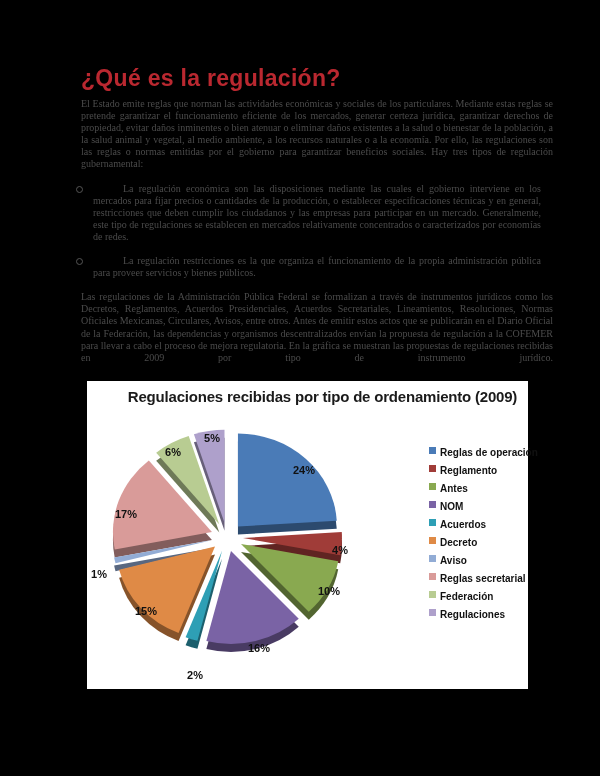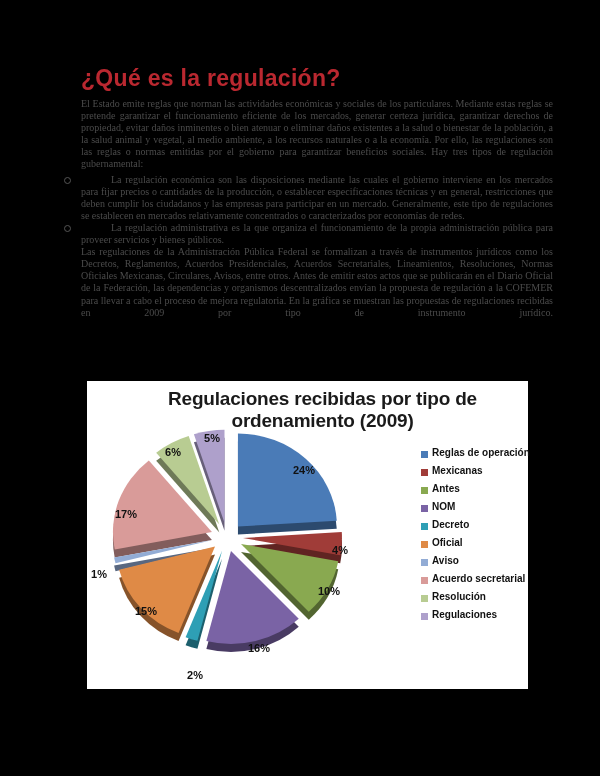--- a/index.html
+++ b/index.html
@@ -5,31 +5,31 @@
   html,body{margin:0;padding:0;}
   body{width:600px;height:776px;background:#000;overflow:hidden;position:relative;
        font-family:"Liberation Serif", serif;}
   .page{position:absolute;left:8px;top:0;width:600px;height:776px;}
   .text-col{position:absolute;left:73px;top:64px;width:472px;color:#4b4b4b;}
   h1.doc-heading{margin:0 0 6px 0;font-family:"Liberation Sans",sans-serif;
        font-weight:bold;font-size:23px;line-height:28px;color:#ba2830;letter-spacing:.3px;}
   .body-text{font-size:10px;line-height:12.1px;text-align:justify;margin:0;}
   p.para{margin:0 0 2px 0;}
   ul.reg-list{list-style:none;margin:3px 0 0 0;padding:0;}
-  ul.reg-list li{position:relative;text-indent:30px;margin:0;}
+  ul.reg-list li{position:relative;text-indent:30px;margin:12px;}
   .ring{position:absolute;left:-17px;top:3px;width:5px;height:5px;border:1.5px solid #555;
        border-radius:50%;text-indent:0;}
   p.para-last{margin:0;text-align-last:justify;font-family:Liberation Serif, serif;}
   .chart-panel{position:absolute;left:79px;top:381px;width:441px;height:308px;background:#fff;}
   .chart-title{position:absolute;left:30px;right:0;top:7px;text-align:center;
-       font-family:"Liberation Sans",sans-serif;font-weight:bold;font-size:19px;
+       font-family:"Liberation Sans",sans-serif;font-weight:bold;font-size:15px;
        letter-spacing:-.2px;color:#1a1a1a;}
   .pie-svg{position:absolute;left:0;top:0;}
   .legend{position:absolute;left:334px;top:66px;display:flex;flex-direction:column;gap:7px;}
-  .legend-row{display:flex;align-items:flex-end;gap:4px;height:11px;}
+  .legend-row{display:flex;align-items:flex-start;gap:4px;height:11px;margin-left:8px;}
   .legend-swatch{width:7px;height:7px;flex:0 0 7px;}
   .legend-label{font-family:"Liberation Sans",sans-serif;font-weight:bold;font-size:10px;
        color:#111;white-space:nowrap;line-height:11px;}
 </style>
 </head>
 <body>
 
 <div class="page">
 
   <div class="text-col">
@@ -38,21 +38,21 @@
     <div class="body-text">
       <p class="para">El Estado emite reglas que norman las actividades económicas y sociales de los particulares. Mediante estas reglas se pretende garantizar el funcionamiento eficiente de los mercados, generar certeza jurídica, garantizar derechos de propiedad, evitar daños inminentes o bien atenuar o eliminar daños existentes a la salud o bienestar de la población, a la salud animal y vegetal, al medio ambiente, a los recursos naturales o a la economía. Por ello, las regulaciones son las reglas o normas emitidas por el gobierno para garantizar beneficios sociales. Hay tres tipos de regulación gubernamental:</p>
 
       <ul class="reg-list">
         <li>
           <span class="ring"></span>
           <span>La regulación económica son las disposiciones mediante las cuales el gobierno interviene en los mercados para fijar precios o cantidades de la producción, o establecer especificaciones técnicas y en general, restricciones que deben cumplir los ciudadanos y las empresas para participar en un mercado. Generalmente, este tipo de regulaciones se establecen en mercados relativamente concentrados o caracterizados por economías de redes.</span>
         </li>
         <li>
           <span class="ring"></span>
-          <span>La regulación administrativa es la que organiza el funcionamiento de la propia administración pública para proveer servicios y bienes públicos.</span>
+          <span>La regulación restricciones es la que organiza el funcionamiento de la propia administración pública para proveer servicios y bienes públicos.</span>
         </li>
       </ul>
 
       <p class="para-last">Las regulaciones de la Administración Pública Federal se formalizan a través de instrumentos jurídicos como los Decretos, Reglamentos, Acuerdos Presidenciales, Acuerdos Secretariales, Lineamientos, Resoluciones, Normas Oficiales Mexicanas, Circulares, Avisos, entre otros. Antes de emitir estos actos que se publicarán en el Diario Oficial de la Federación, las dependencias y organismos descentralizados envían la propuesta de regulación a la COFEMER para llevar a cabo el proceso de mejora regulatoria. En la gráfica se muestran las propuestas de regulaciones recibidas en 2009 por tipo de instrumento jurídico.</p>
     </div>
   </div>
 
   <div class="chart-panel">
     <div class="chart-title">Regulaciones recibidas por tipo de ordenamiento (2009)</div>
     <svg id="pie-svg" class="pie-svg" width="441" height="308" viewBox="0 0 441 308">
@@ -87,49 +87,49 @@
         <text x="86" y="75" text-anchor="middle" font-family="&quot;Liberation Sans&quot;, sans-serif" font-size="11" font-weight="bold" fill="#111">6%</text>
         <text x="125" y="61" text-anchor="middle" font-family="&quot;Liberation Sans&quot;, sans-serif" font-size="11" font-weight="bold" fill="#111">5%</text>
       </svg>
     <div class="legend" id="legend">
         <div class="legend-row">
           <span class="legend-swatch" style="background: rgb(74, 123, 183);"></span>
           <span class="legend-label">Reglas de operación</span>
         </div>
         <div class="legend-row">
           <span class="legend-swatch" style="background: rgb(160, 60, 56);"></span>
-          <span class="legend-label">Mexicanas</span>
+          <span class="legend-label">Reglamento</span>
         </div>
         <div class="legend-row">
           <span class="legend-swatch" style="background: rgb(137, 169, 80);"></span>
           <span class="legend-label">Antes</span>
         </div>
         <div class="legend-row">
           <span class="legend-swatch" style="background: rgb(122, 99, 165);"></span>
           <span class="legend-label">NOM</span>
         </div>
         <div class="legend-row">
           <span class="legend-swatch" style="background: rgb(46, 159, 181);"></span>
-          <span class="legend-label">Decreto</span>
+          <span class="legend-label">Acuerdos</span>
         </div>
         <div class="legend-row">
           <span class="legend-swatch" style="background: rgb(223, 138, 70);"></span>
-          <span class="legend-label">Oficial</span>
+          <span class="legend-label">Decreto</span>
         </div>
         <div class="legend-row">
           <span class="legend-swatch" style="background: rgb(146, 172, 213);"></span>
           <span class="legend-label">Aviso</span>
         </div>
         <div class="legend-row">
           <span class="legend-swatch" style="background: rgb(217, 155, 153);"></span>
-          <span class="legend-label">Acuerdo secretarial</span>
+          <span class="legend-label">Reglas secretarial</span>
         </div>
         <div class="legend-row">
           <span class="legend-swatch" style="background: rgb(184, 204, 146);"></span>
-          <span class="legend-label">Resolución</span>
+          <span class="legend-label">Federación</span>
         </div>
         <div class="legend-row">
           <span class="legend-swatch" style="background: rgb(174, 160, 203);"></span>
           <span class="legend-label">Regulaciones</span>
         </div>
       </div>
   </div>
 
 </div>
 

